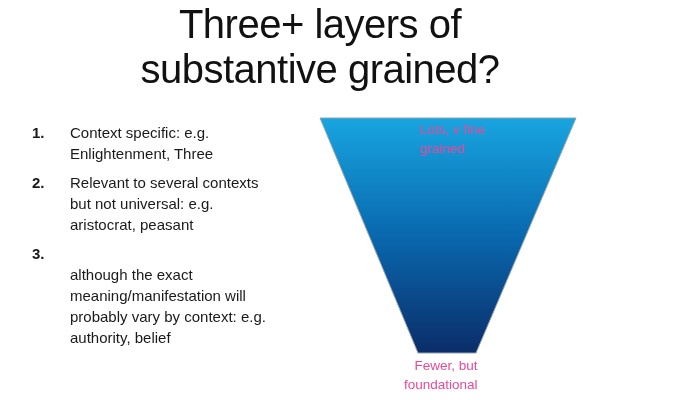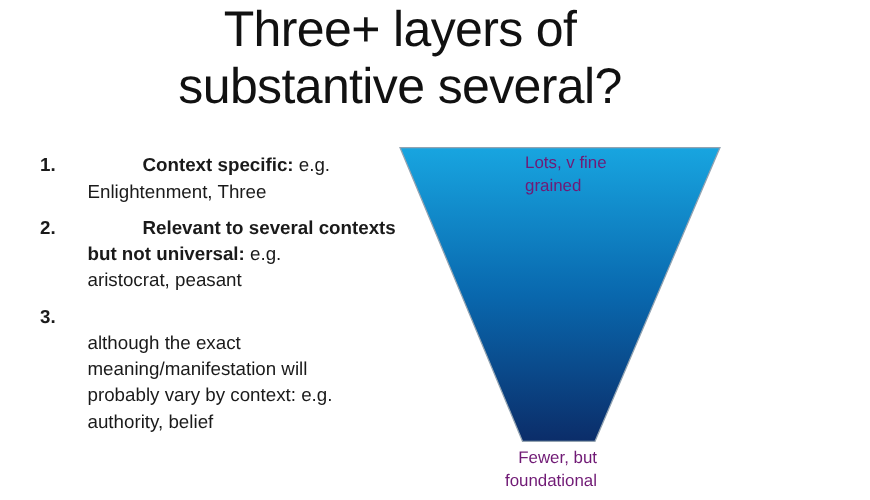--- a/index.html
+++ b/index.html
@@ -45,47 +45,47 @@
     color: #1a1a1a;
   }
   .list-num {
     flex: none;
     width: 38px;
     font-weight: 700;
   }
   .list-body {
     white-space: pre-line;
   }
-  .list-body strong { font-weight: 700; margin-left: 44px; }
+  .list-body strong { font-weight: 400; }
 
   .funnel-svg {
     position: absolute;
     left: 0;
     top: 0;
     width: 696px;
     height: 400px;
   }
   .funnel-label {
     position: absolute;
     font-size: 13.5px;
     line-height: 18.5px;
-    color: #701a75;
+    color: #ec4899;
     white-space: pre-line;
   }
   .funnel-label-top    { left: 420px; top: 121px; }
   .funnel-label-bottom { left: 404px; top: 357px; text-align: right; }
 </style>
 </head>
 <body>
 
 <div class="slide">
 
   <h1 class="title">
     <span class="title-line">Three+ layers of</span>
-    <span class="title-line">substantive several?</span>
+    <span class="title-line">substantive grained?</span>
   </h1>
 
   <div class="list">
       <div class="list-item">
         <div class="list-num">1.</div>
         <div class="list-body"><strong>Context specific:</strong><span> e.g.
 Enlightenment, Three</span></div>
       </div>
       <div class="list-item">
         <div class="list-num">2.</div>

